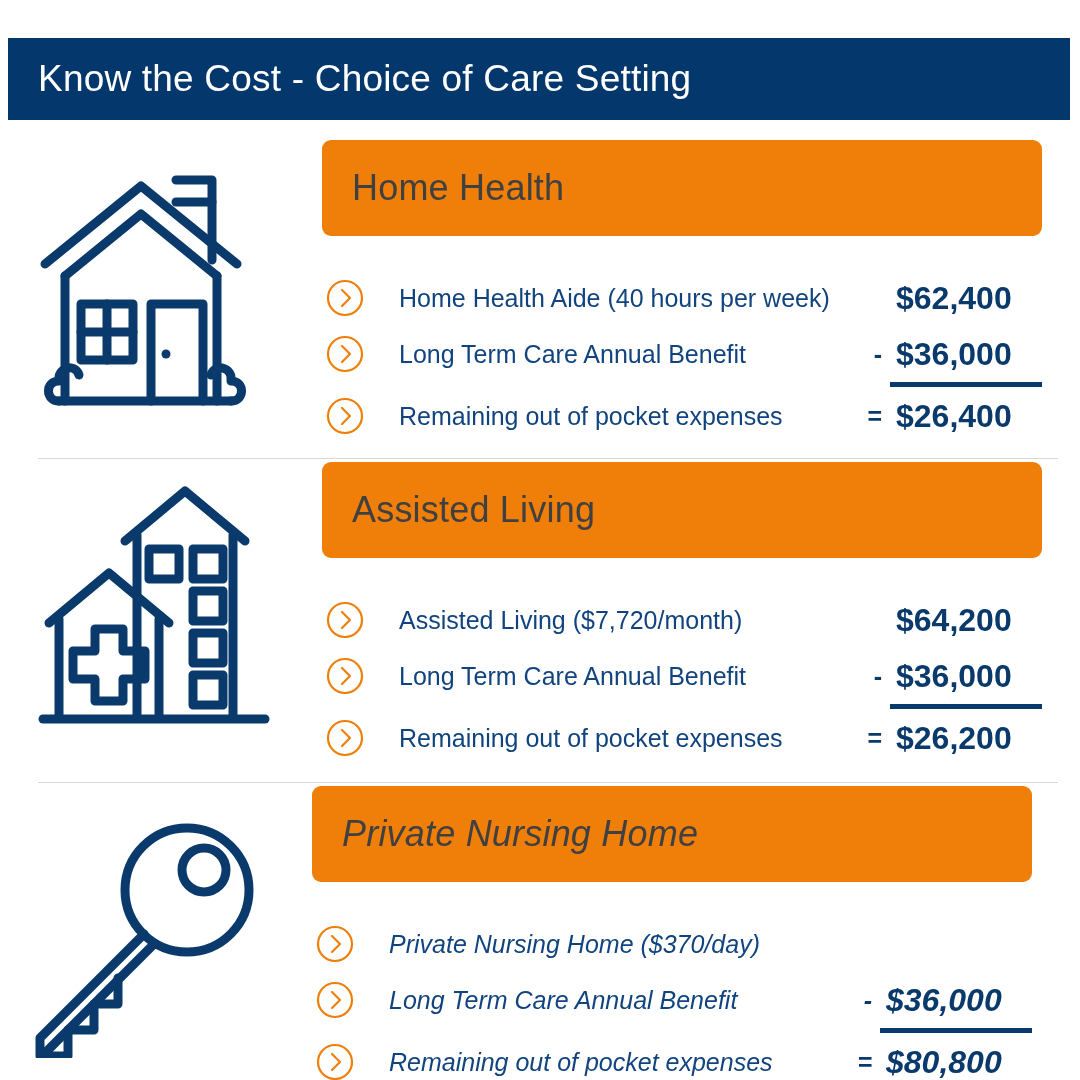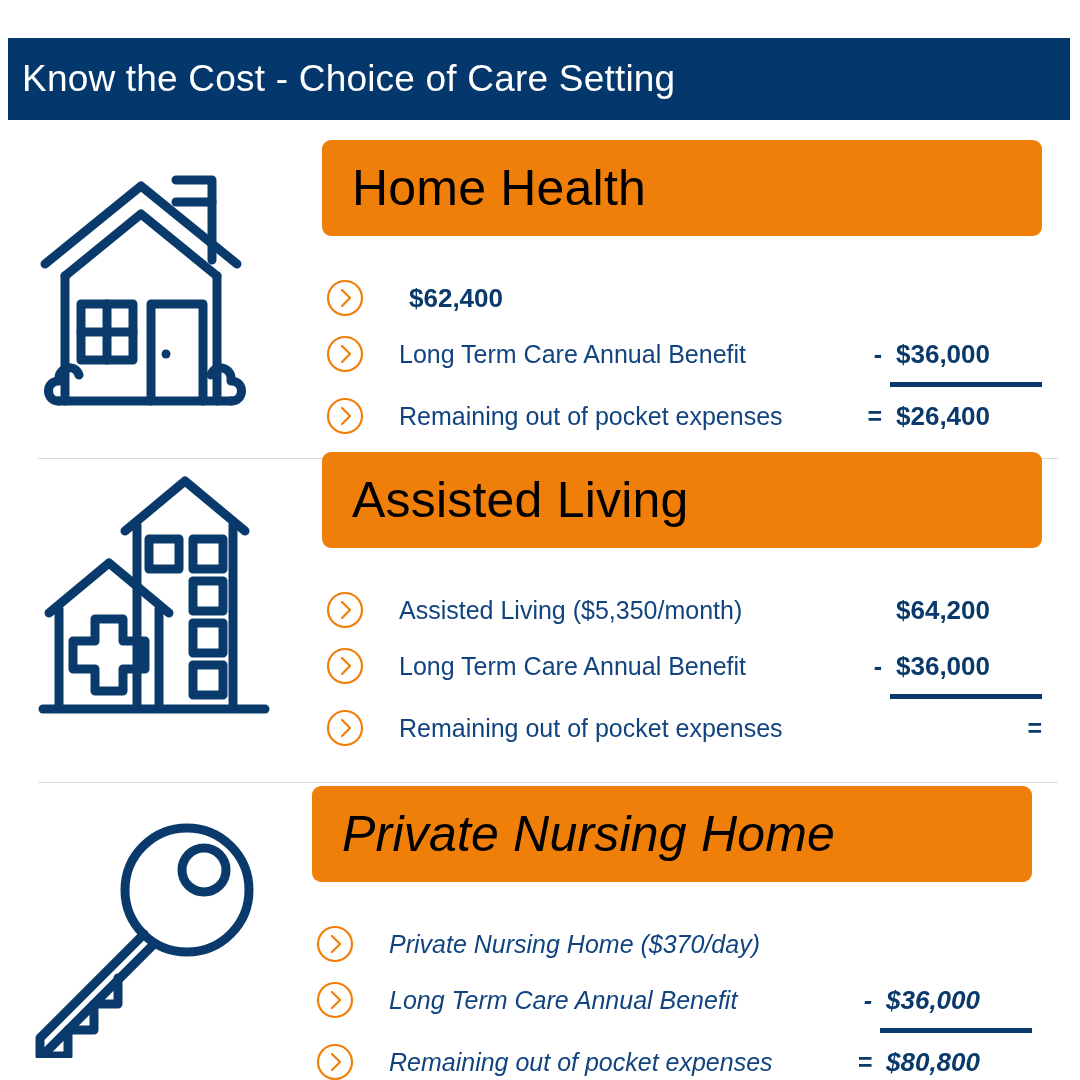--- a/index.html
+++ b/index.html
@@ -25,32 +25,32 @@
     height: 82px;
     background: #04386D;
     display: flex;
     align-items: center;
   }
   .header-title {
     color: #ffffff;
     font-size: 37px;
     font-weight: 400;
     letter-spacing: 0.2px;
-    padding-left: 14px;
+    padding-left: 30px;
     white-space: nowrap;
   }
 
   
   .section {
     position: absolute;
     left: 0;
     width: 1080px;
   }
   #section-0 { top: 140px;  height: 316px; }
-  #section-1 { top: 452px;  height: 318px; }
+  #section-1 { top: 462px;  height: 318px; }
   #section-2 { top: 786px;  height: 294px; font-style: italic; }
 
   .icon-slot {
     position: absolute;
     left: 18px;
     top: 8px;
     width: 282px;
     height: 270px;
     display: flex;
     align-items: center;
@@ -72,22 +72,22 @@
     background: #F07F0A;
     border-radius: 9px;
     display: flex;
     align-items: center;
     box-sizing: border-box;
     padding-left: 30px;
   }
   #section-2 .band { width: 720px; }
 
   .band-title {
-    color: #000000;
-    font-size: 50px;
+    color: #404040;
+    font-size: 36px;
     font-weight: 400;
     letter-spacing: 0.2px;
     white-space: nowrap;
     line-height: 1;
     text-align: center;
   }
 
   .rows {
     margin-top: 34px;
     width: 720px;
@@ -123,21 +123,21 @@
     color: #0A3A6B;
     font-size: 25px;
     font-weight: bold;
     width: 30px;
     text-align: right;
     flex: 0 0 30px;
   }
 
   .row-amount {
     color: #0A3A6B;
-    font-size: 26px;
+    font-size: 32px;
     font-weight: bold;
     width: 160px;
     flex: 0 0 160px;
     text-align: left;
     padding-left: 14px;
     box-sizing: border-box;
     white-space: nowrap;
   }
 
   
@@ -203,20 +203,21 @@
     </div>
     <div class="rows">
 
       <div class="row">
         <span class="chev">
           <svg viewBox="0 0 40 40" fill="none" stroke="#F07F0A" stroke-width="2.2">
             <circle cx="20" cy="20" r="17"></circle>
             <path d="M17 12 L25 20 L17 28" stroke-linecap="round" stroke-linejoin="round"></path>
           </svg>
         </span>
+        <span class="row-label">Home Health Aide (40 hours per week)</span>
         <span class="row-op"></span>
         <span class="row-amount">$62,400</span>
       </div>
 
       <div class="row">
         <span class="chev">
           <svg viewBox="0 0 40 40" fill="none" stroke="#F07F0A" stroke-width="2.2">
             <circle cx="20" cy="20" r="17"></circle>
             <path d="M17 12 L25 20 L17 28" stroke-linecap="round" stroke-linejoin="round"></path>
           </svg>
@@ -279,21 +280,21 @@
     </div>
     <div class="rows">
 
       <div class="row">
         <span class="chev">
           <svg viewBox="0 0 40 40" fill="none" stroke="#F07F0A" stroke-width="2.2">
             <circle cx="20" cy="20" r="17"></circle>
             <path d="M17 12 L25 20 L17 28" stroke-linecap="round" stroke-linejoin="round"></path>
           </svg>
         </span>
-        <span class="row-label">Assisted Living ($5,350/month)</span>
+        <span class="row-label">Assisted Living ($7,720/month)</span>
         <span class="row-op"></span>
         <span class="row-amount">$64,200</span>
       </div>
 
       <div class="row">
         <span class="chev">
           <svg viewBox="0 0 40 40" fill="none" stroke="#F07F0A" stroke-width="2.2">
             <circle cx="20" cy="20" r="17"></circle>
             <path d="M17 12 L25 20 L17 28" stroke-linecap="round" stroke-linejoin="round"></path>
           </svg>
@@ -309,20 +310,21 @@
 
       <div class="row">
         <span class="chev">
           <svg viewBox="0 0 40 40" fill="none" stroke="#F07F0A" stroke-width="2.2">
             <circle cx="20" cy="20" r="17"></circle>
             <path d="M17 12 L25 20 L17 28" stroke-linecap="round" stroke-linejoin="round"></path>
           </svg>
         </span>
         <span class="row-label">Remaining out of pocket expenses</span>
         <span class="row-op">=</span>
+        <span class="row-amount">$26,200</span>
       </div>
 
     </div>
   </div>
 </div>
 
 <div class="divider" id="divider-1"></div>
 
 <div class="section" id="section-2">
 

